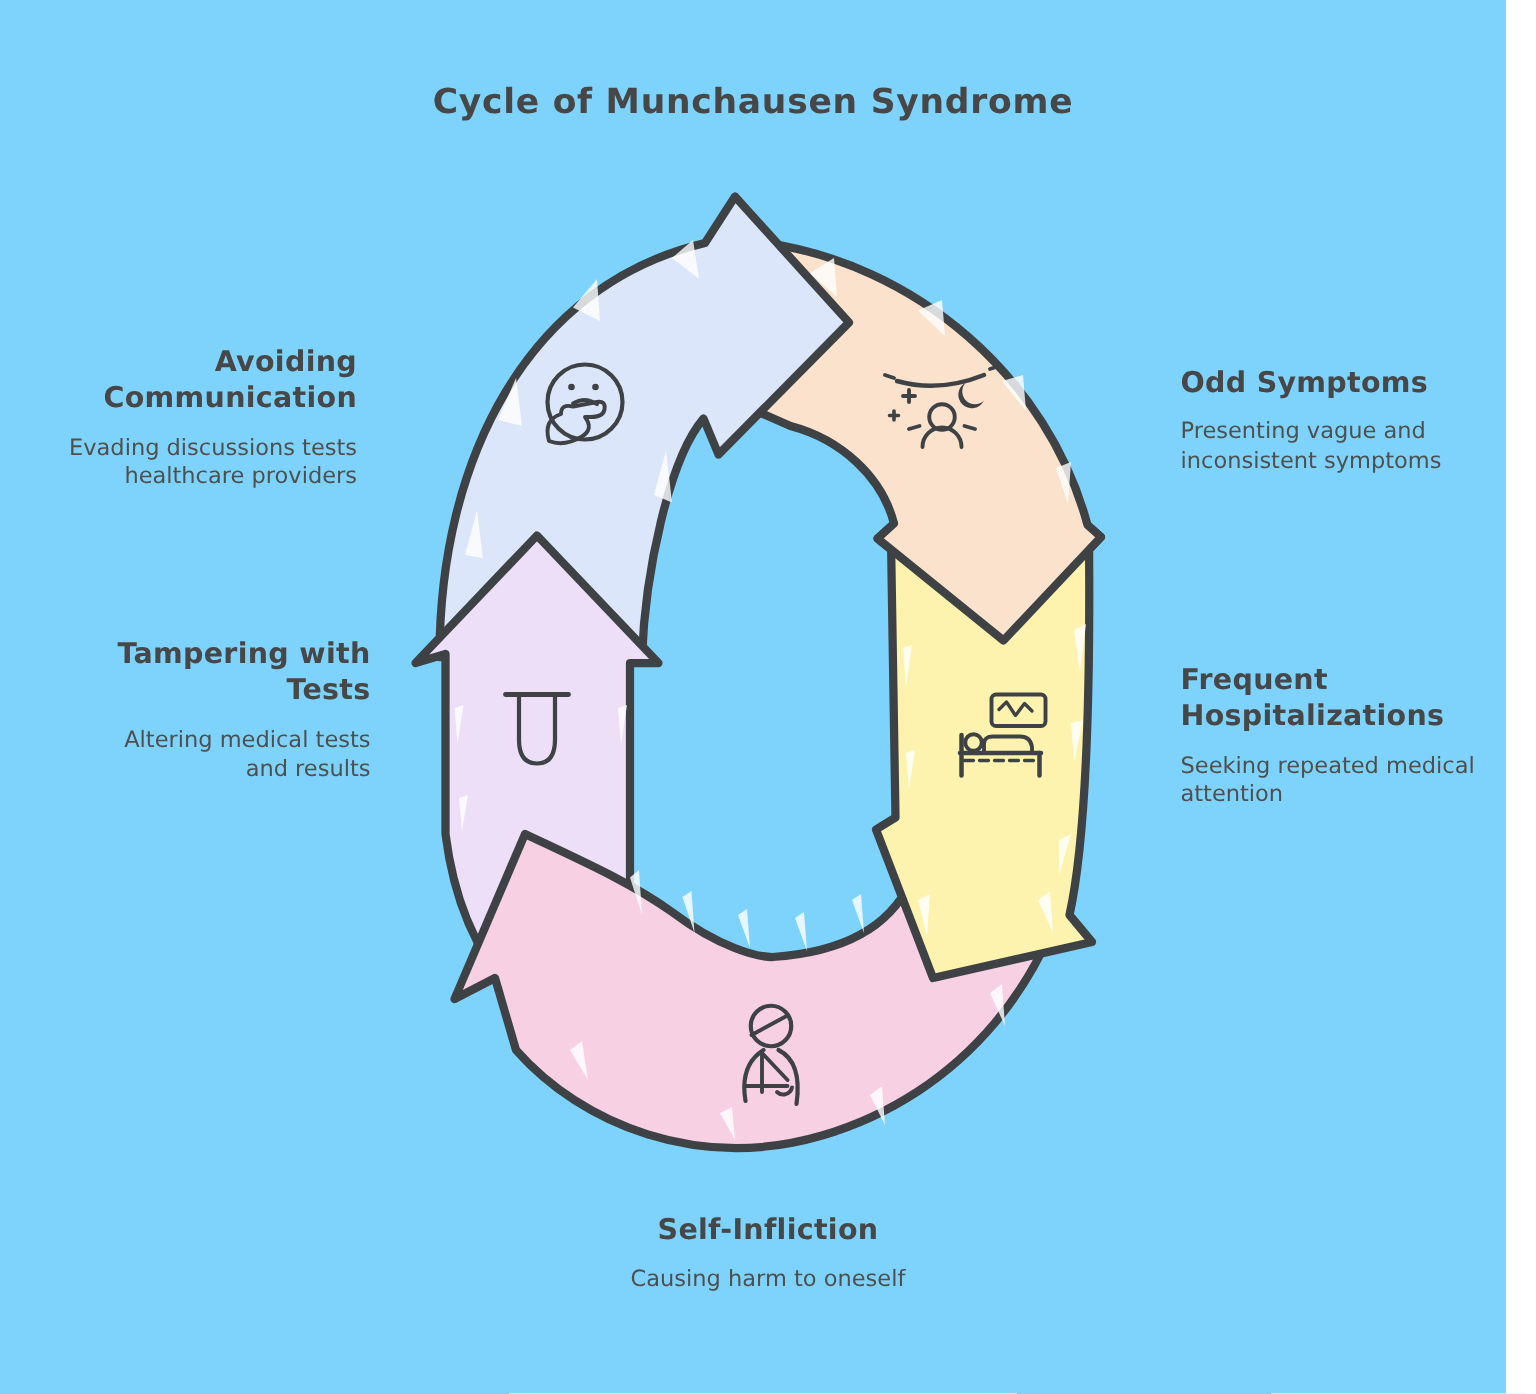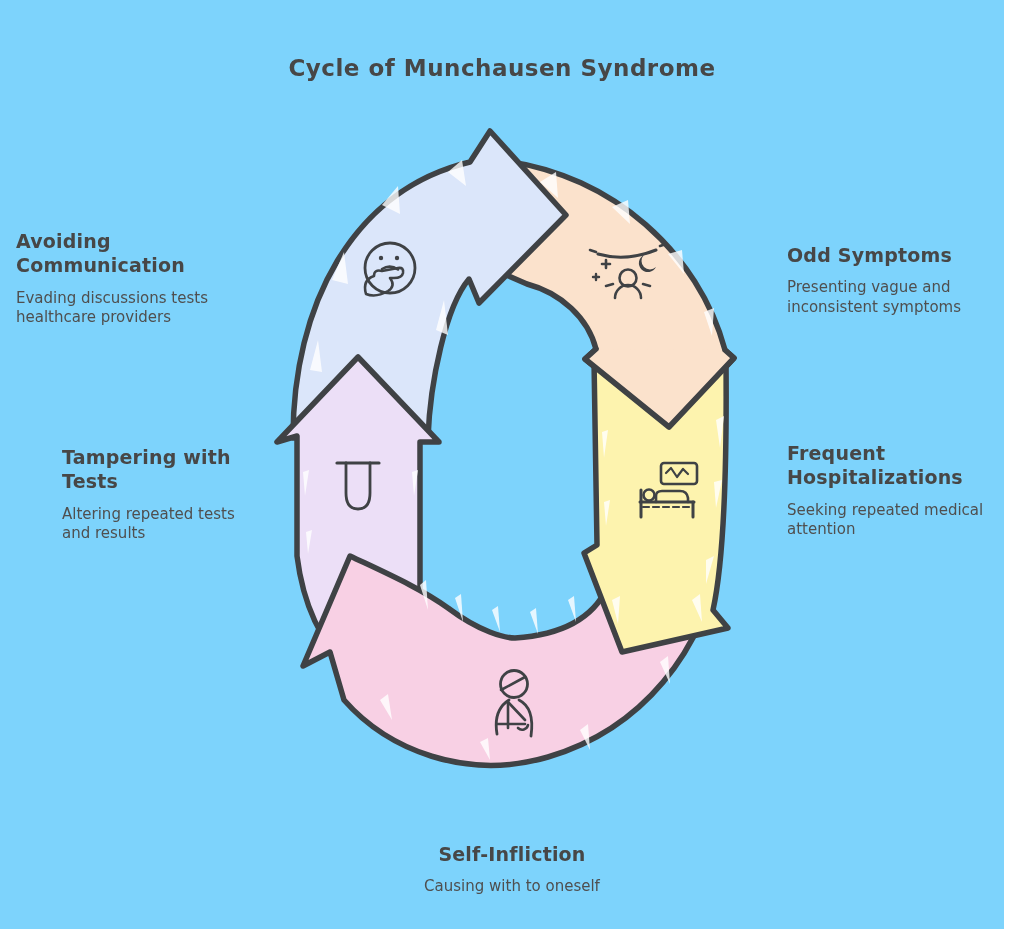--- a/index.html
+++ b/index.html
@@ -12,28 +12,28 @@
     position:absolute;top:55px;left:0;width:100%;text-align:center;
     font-size:23px;font-weight:700;color:#474747;letter-spacing:.5px;
   }
   .stage-text{position:absolute;color:#474747;}
   .stage-text h3{
     margin:0;font-size:19px;font-weight:700;line-height:1.28;color:#474747;letter-spacing:.2px;
   }
   .stage-text p{
     margin:11px 0 0 0;font-size:15px;line-height:1.32;color:#4f4f4f;
   }
-  .txt-right{text-align:left;}
+  .txt-right{text-align:right;}
   .txt-left{text-align:left;}
   .txt-center{text-align:center;}
   .pos-avoiding{top:229px;left:16px;width:222px;}
-  .pos-tampering{top:445px;left:62px;width:185px;}
+  .pos-tampering{top:424px;left:62px;width:185px;text-align:right;}
   .pos-odd{top:243px;left:787px;width:210px;}
   .pos-frequent{top:441px;left:787px;width:205px;}
-  .pos-self{top:808px;left:337px;width:350px;margin-top:34px;}
+  .pos-self{top:808px;left:337px;width:350px;}
   .arrow{stroke:#3f4245;stroke-width:5.5;stroke-linejoin:round;stroke-linecap:round;}
   .arrow-edge{fill:none;stroke:#3f4245;stroke-width:5.5;stroke-linejoin:round;stroke-linecap:round;}
   .ink{stroke:#3f4245;fill:none;stroke-linecap:round;stroke-linejoin:round;}
   .ink-fill{fill:#3f4245;stroke:none;}
   .tex{fill:#ffffff;opacity:.8;}
 </style>
 </head>
 <body>
 
 <div class="canvas">
@@ -142,31 +142,31 @@
     </g>
   </svg>
 
   <div class="stage-text txt-right pos-avoiding">
     <h3>Avoiding Communication</h3>
     <p>Evading discussions tests healthcare providers</p>
   </div>
 
   <div class="stage-text txt-left pos-tampering">
     <h3>Tampering with Tests</h3>
-    <p>Altering repeated tests and results</p>
+    <p>Altering medical tests and results</p>
   </div>
 
   <div class="stage-text txt-left pos-frequent">
     <h3>Frequent Hospitalizations</h3>
     <p>Seeking repeated medical attention</p>
   </div>
 
   <div class="stage-text txt-left pos-odd">
     <h3>Odd Symptoms</h3>
     <p>Presenting vague and inconsistent symptoms</p>
   </div>
 
   <div class="stage-text txt-center pos-self">
     <h3>Self-Infliction</h3>
-    <p>Causing with to oneself</p>
+    <p>Causing harm to oneself</p>
   </div>
 
 </div>
 
 </body></html>

